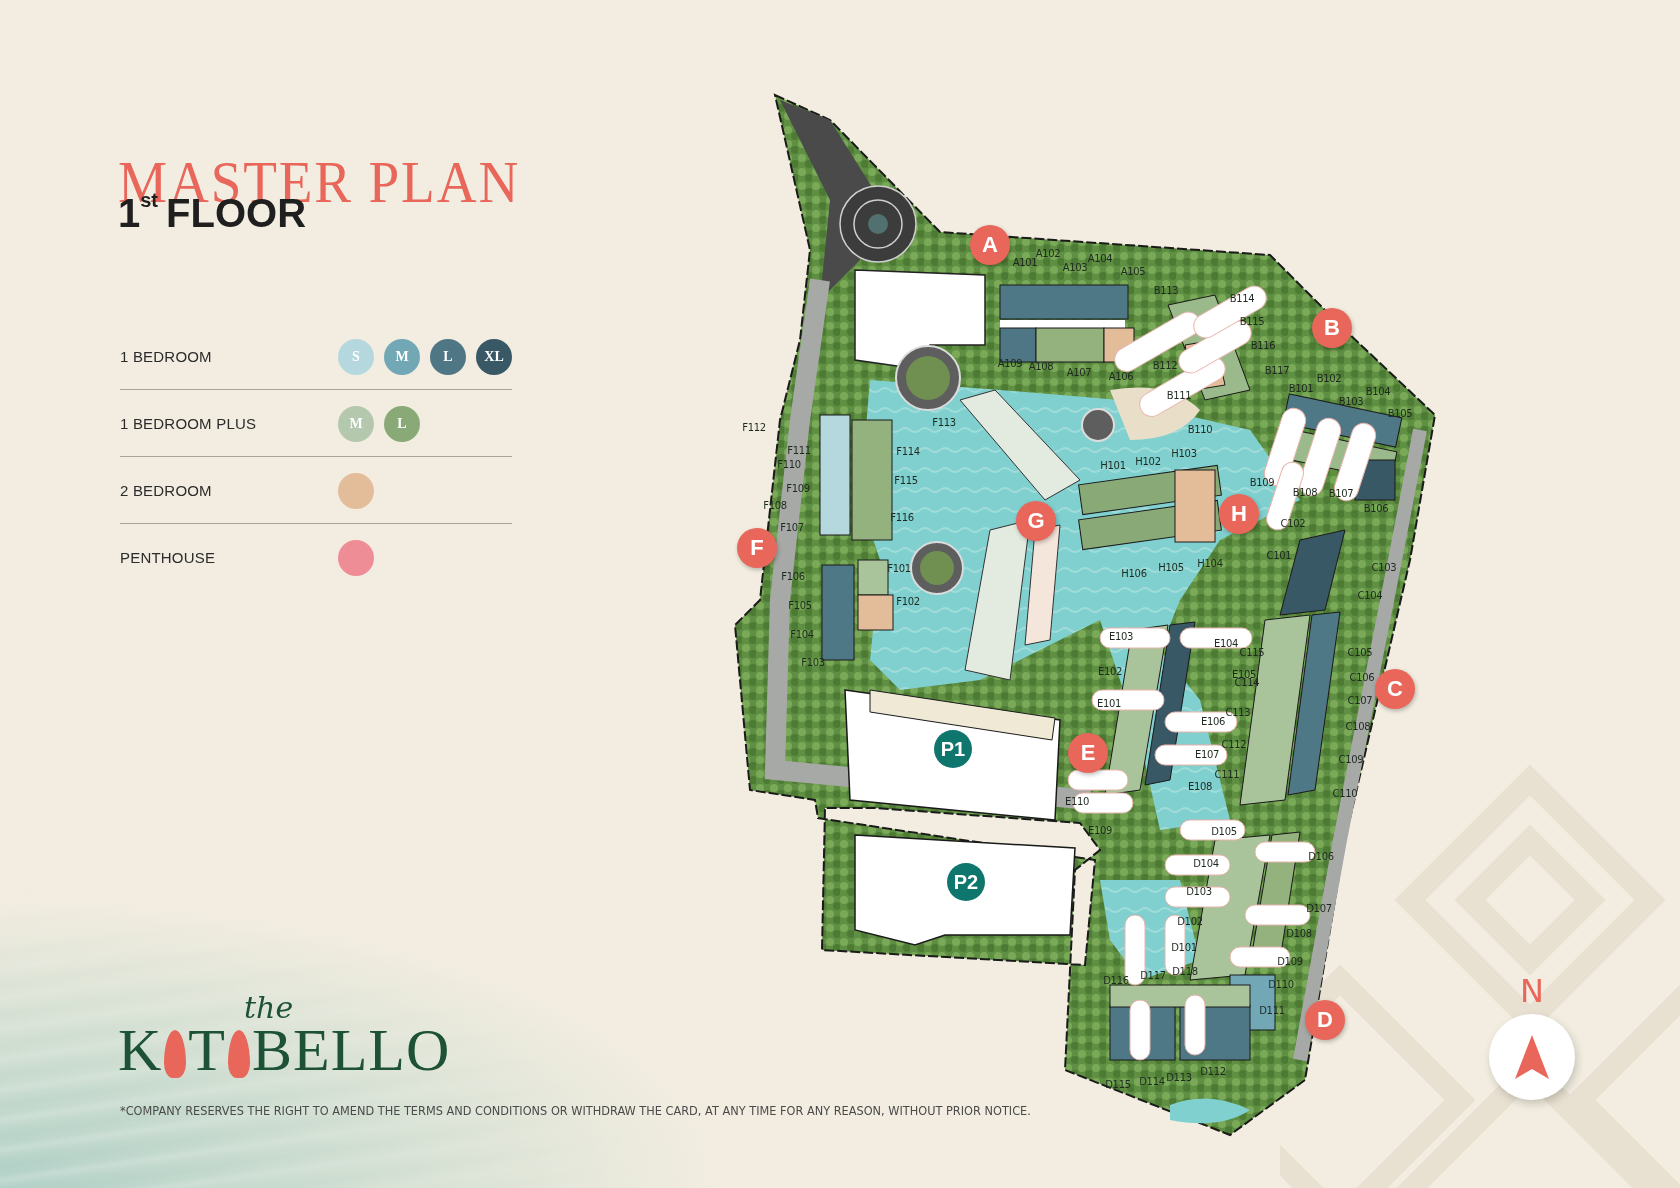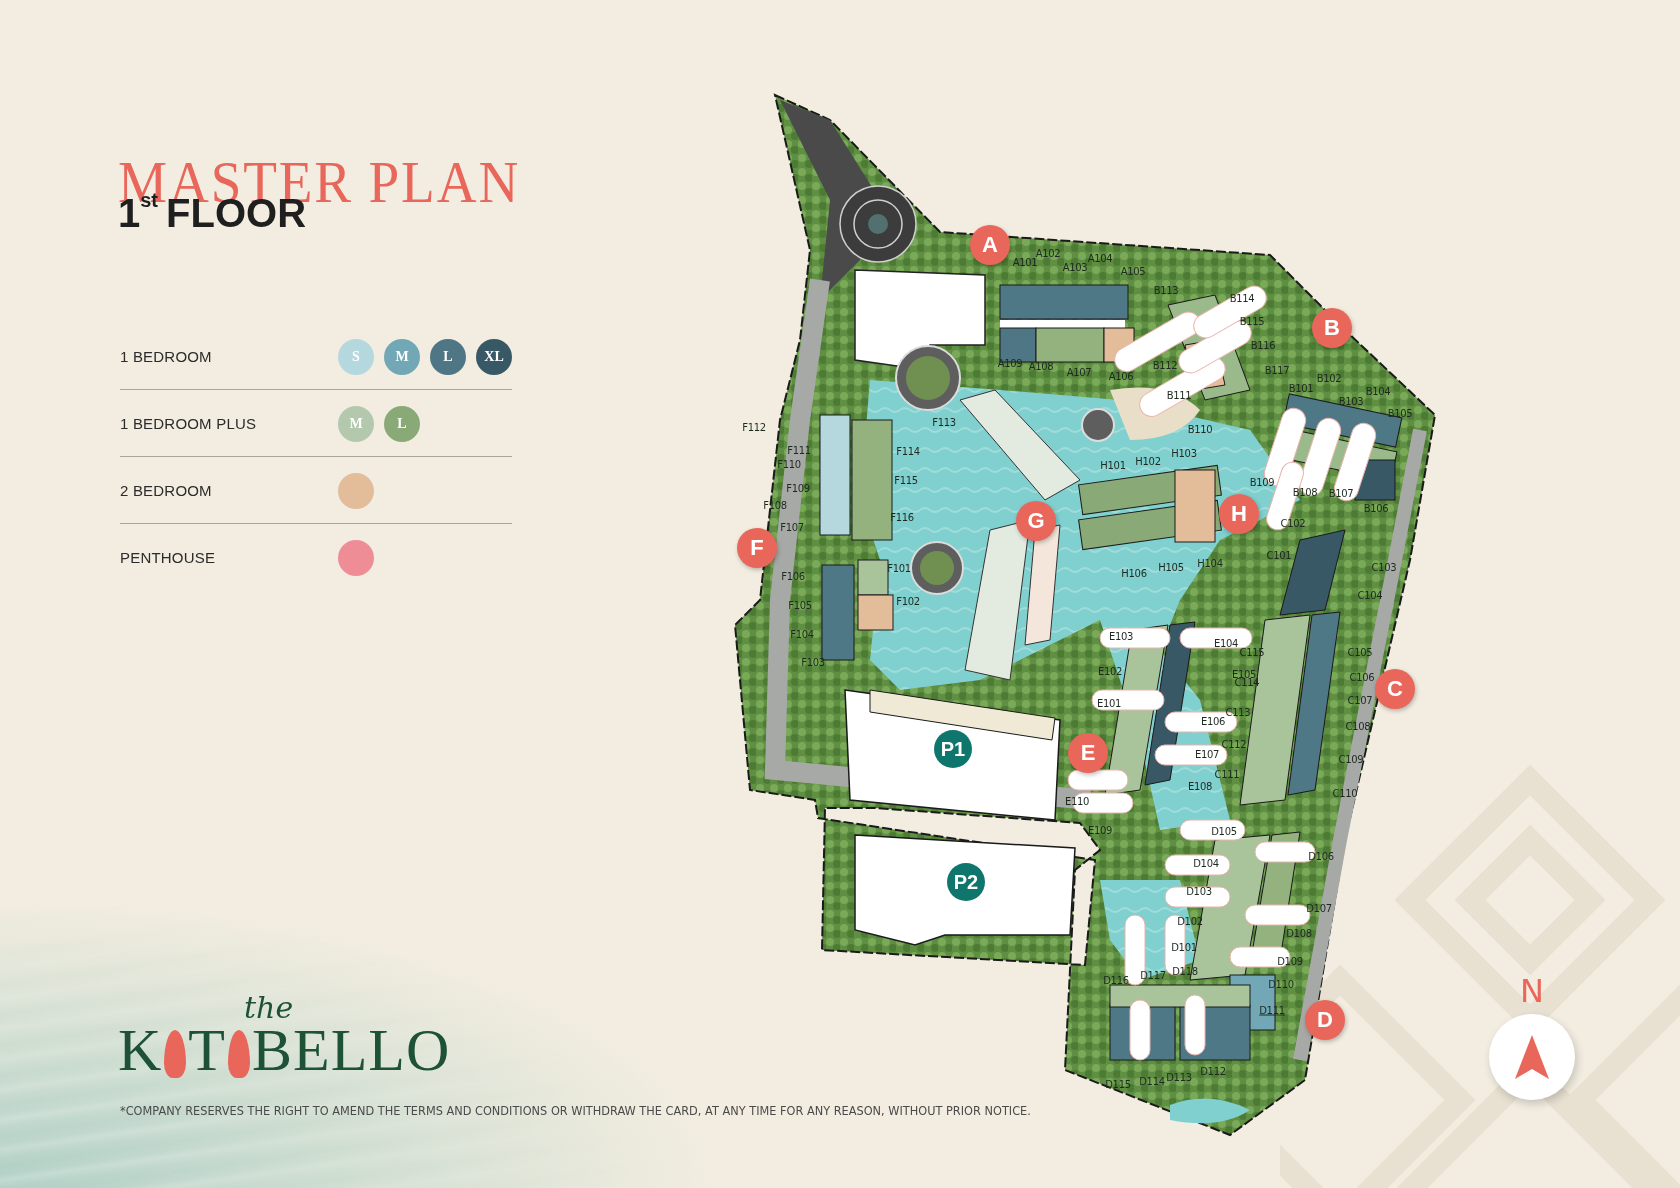--- a/index.html
+++ b/index.html
@@ -320,21 +320,21 @@
       <span class="unit-label" style="left: 1184px; top: 947px;">D101</span>
       <span class="unit-label" style="left: 1190px; top: 921px;">D102</span>
       <span class="unit-label" style="left: 1199px; top: 891px;">D103</span>
       <span class="unit-label" style="left: 1206px; top: 863px;">D104</span>
       <span class="unit-label" style="left: 1224px; top: 831px;">D105</span>
       <span class="unit-label" style="left: 1321px; top: 856px;">D106</span>
       <span class="unit-label" style="left: 1319px; top: 888px; margin-top: 20px;">D107</span>
       <span class="unit-label" style="left: 1299px; top: 933px;">D108</span>
       <span class="unit-label" style="left: 1290px; top: 961px;">D109</span>
       <span class="unit-label" style="left: 1281px; top: 984px;">D110</span>
-      <span class="unit-label" style="left: 1272px; top: 1010px; text-decoration: underline;">D111</span>
+      <span class="unit-label" style="left: 1272px; top: 1010px;">D111</span>
       <span class="unit-label" style="left: 1213px; top: 1071px;">D112</span>
       <span class="unit-label" style="left: 1179px; top: 1077px;">D113</span>
       <span class="unit-label" style="left: 1148px; top: 1081px; padding-left: 8px;">D114</span>
       <span class="unit-label" style="left: 1118px; top: 1084px;">D115</span>
       <span class="unit-label" style="left: 1116px; top: 980px;">D116</span>
       <span class="unit-label" style="left: 1153px; top: 975px;">D117</span>
       <span class="unit-label" style="left: 1185px; top: 971px;">D118</span>
       <span class="unit-label" style="left: 1109px; top: 703px;">E101</span>
       <span class="unit-label" style="left: 1110px; top: 671px;">E102</span>
       <span class="unit-label" style="left: 1121px; top: 636px;">E103</span>

